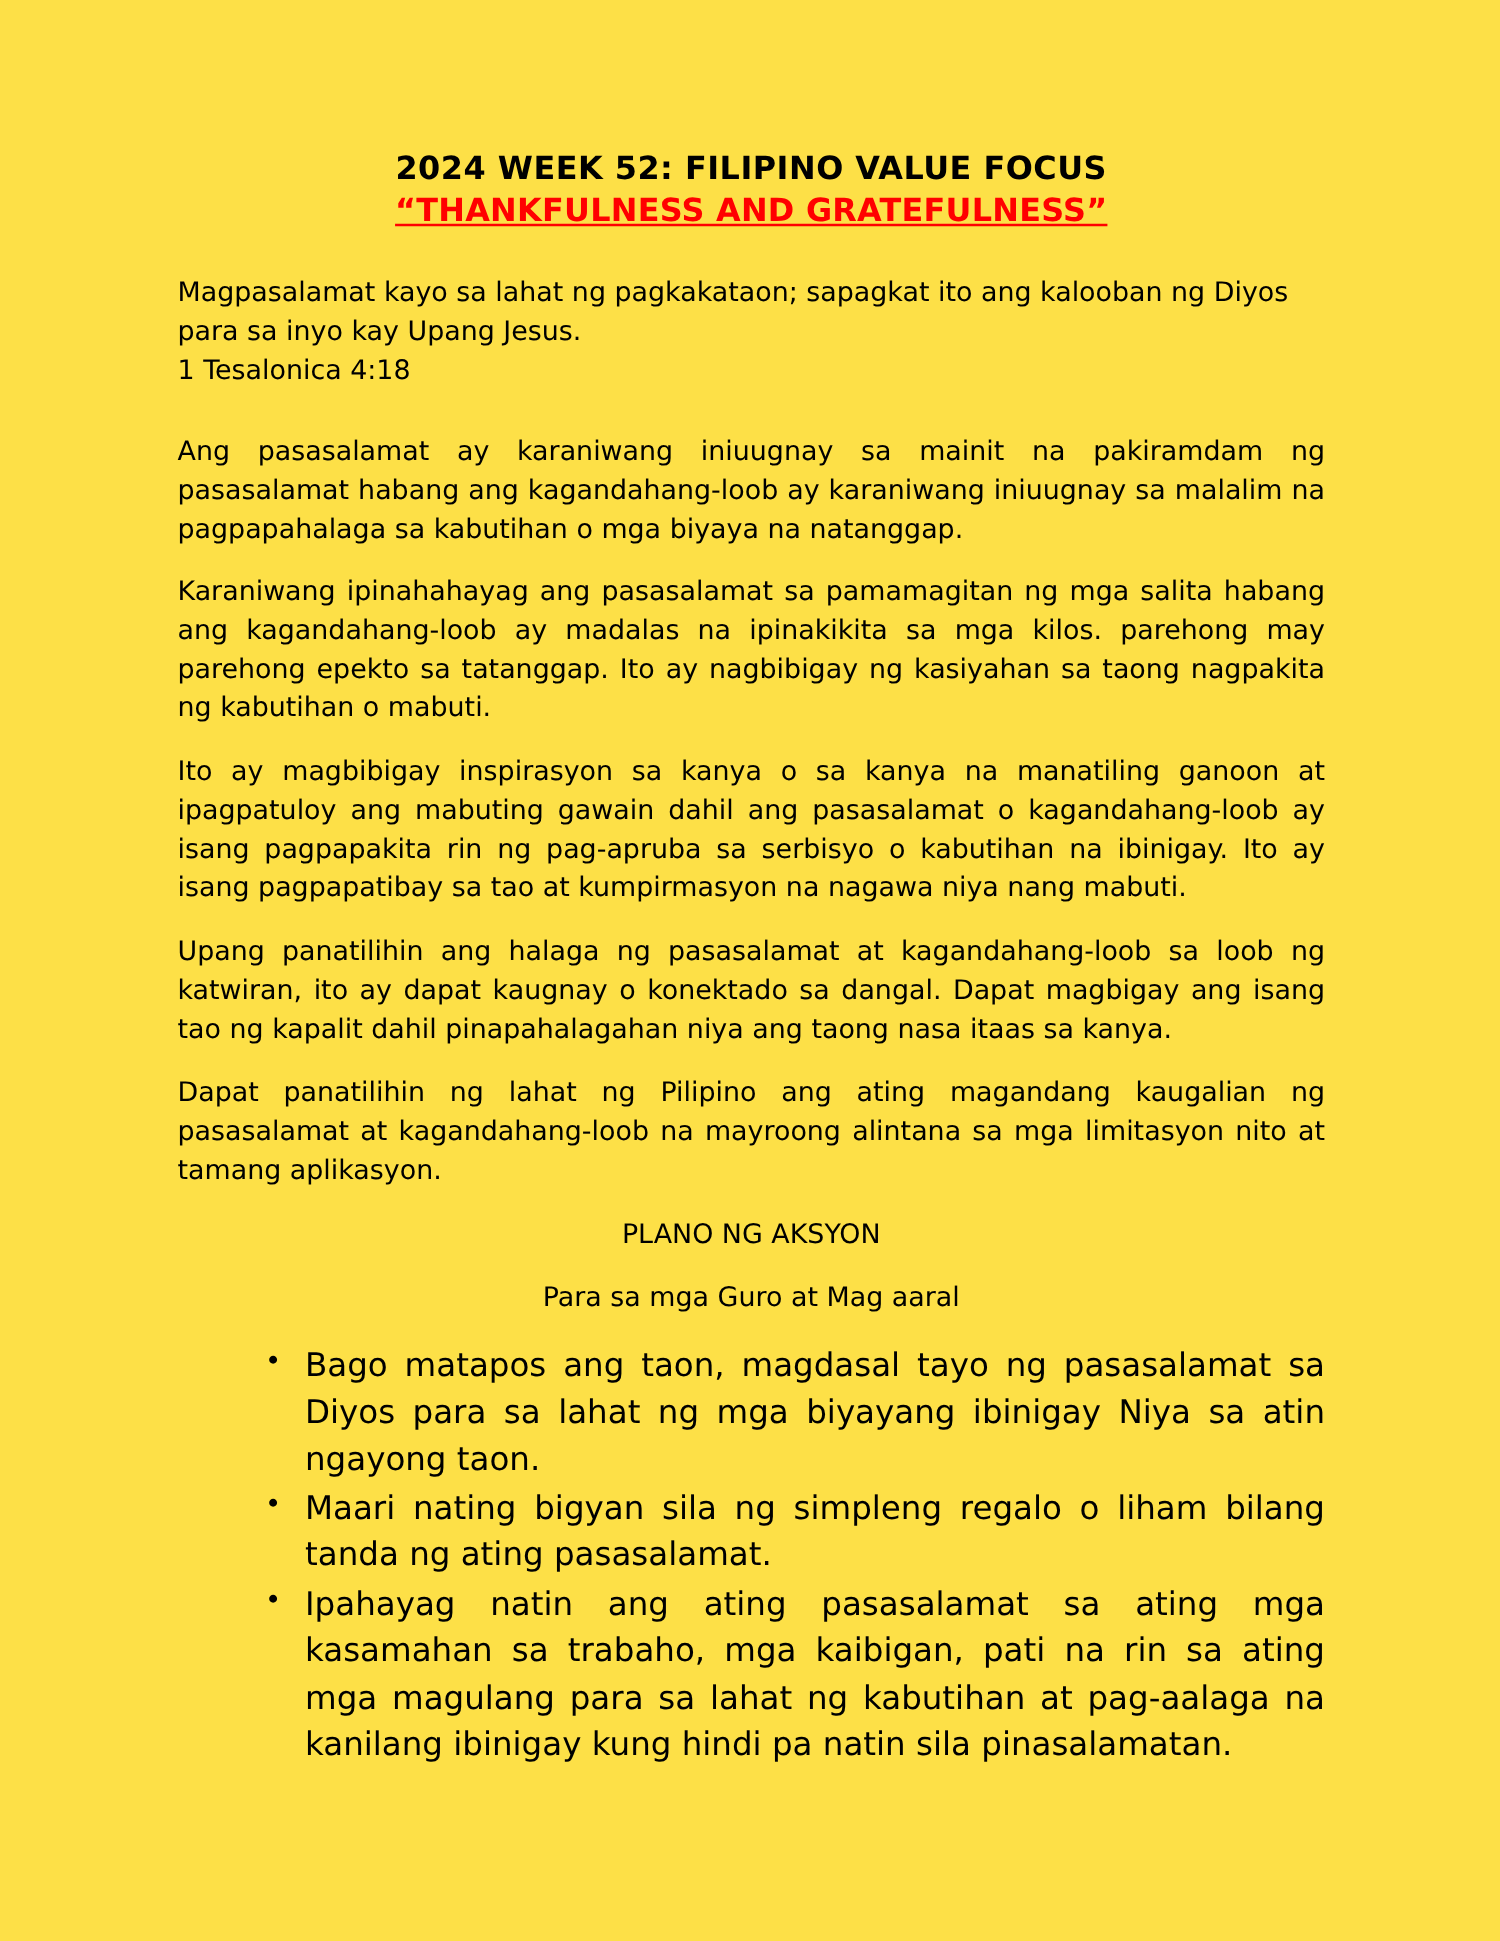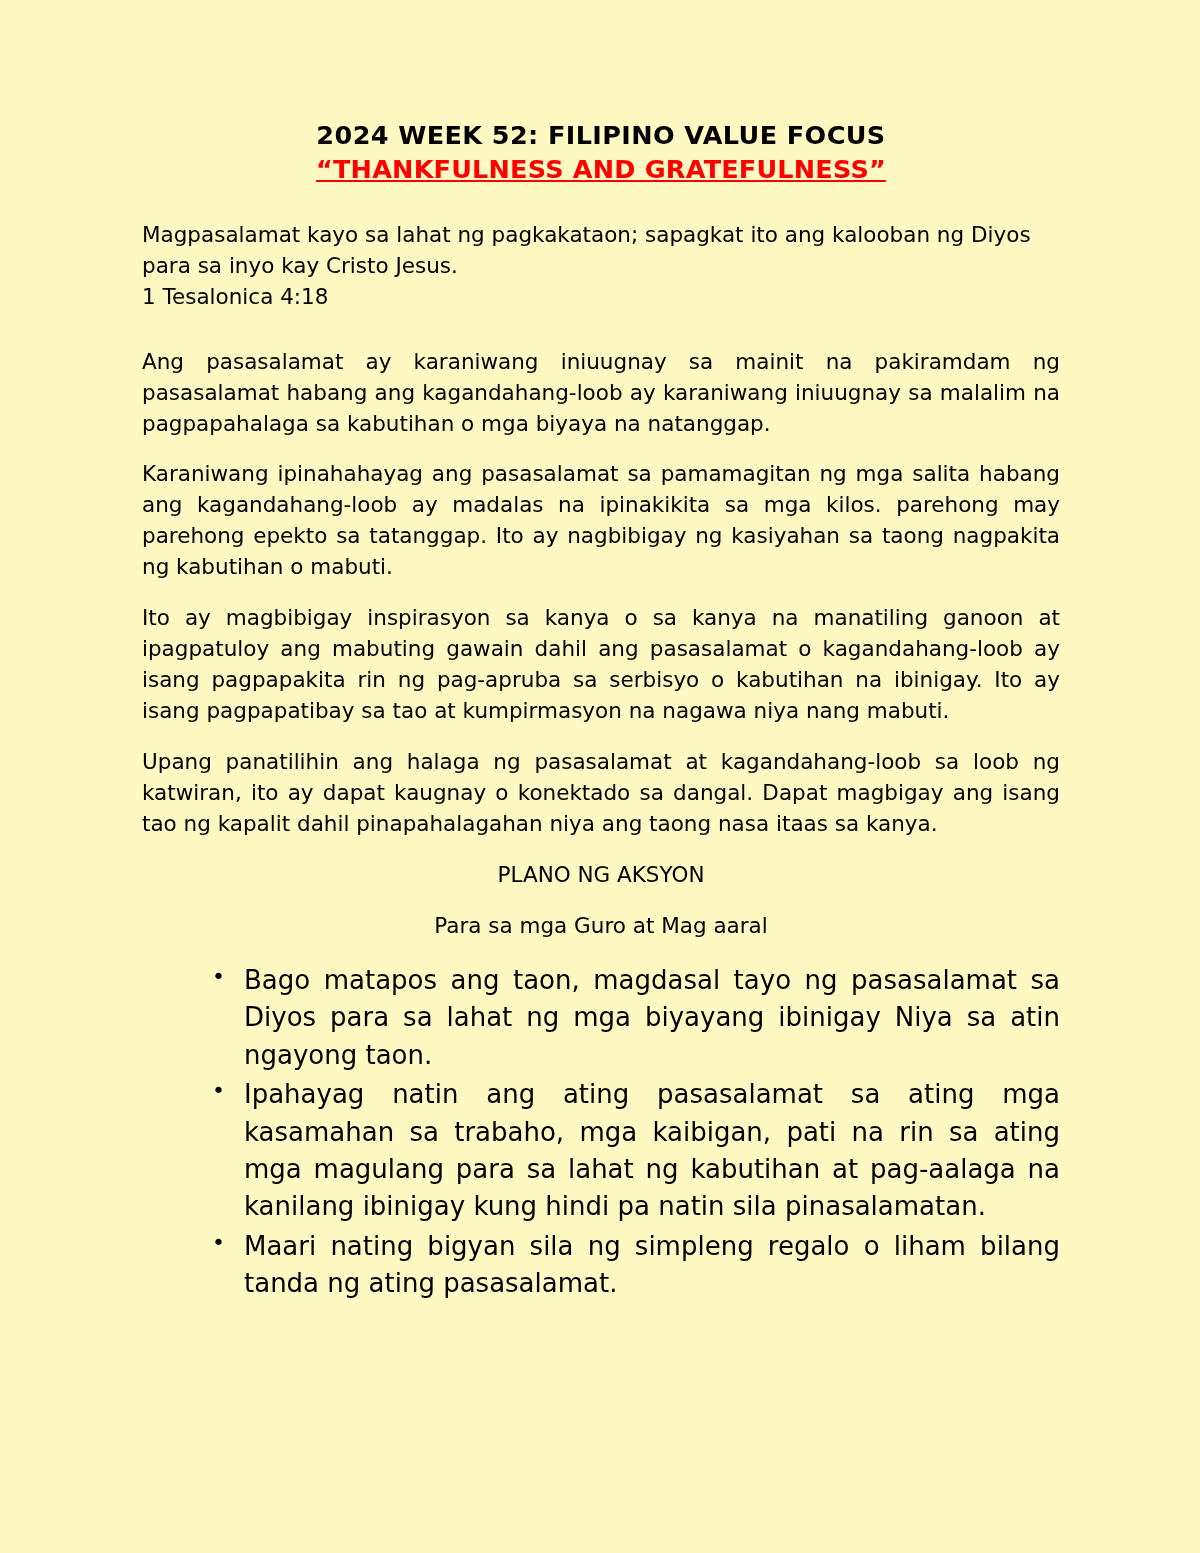--- a/index.html
+++ b/index.html
@@ -7,21 +7,21 @@
     padding: 0;
     background: #ffffff;
   }
   body {
     font-family: "DejaVu Sans", sans-serif;
     color: #000000;
   }
   .page {
     width: 1200px;
     min-height: 1553px;
-    background: #fef9c3;
+    background: #fde047;
     box-sizing: border-box;
     padding: 120px 140px 40px 142px;
     position: relative;
   }
   .doc-title {
     text-align: center;
     font-size: 25.5px;
     font-weight: bold;
     letter-spacing: 0.4px;
     line-height: 1.25;
@@ -82,30 +82,31 @@
   }
 </style>
 </head>
 <body>
 
 <div class="page">
 
   <h1 class="doc-title">2024 WEEK 52: FILIPINO VALUE FOCUS</h1>
   <h2 class="doc-subtitle">“THANKFULNESS AND GRATEFULNESS”</h2>
 
-  <p class="body-text verse">Magpasalamat kayo sa lahat ng pagkakataon; sapagkat ito ang kalooban ng Diyos para sa inyo kay Cristo Jesus.</p>
+  <p class="body-text verse">Magpasalamat kayo sa lahat ng pagkakataon; sapagkat ito ang kalooban ng Diyos para sa inyo kay Upang Jesus.</p>
   <p class="body-text verse-ref">1 Tesalonica 4:18</p>
 
   <p class="body-text">Ang pasasalamat ay karaniwang iniuugnay sa mainit na pakiramdam ng pasasalamat habang ang kagandahang-loob ay karaniwang iniuugnay sa malalim na pagpapahalaga sa kabutihan o mga biyaya na natanggap.</p>
   <p class="body-text">Karaniwang ipinahahayag ang pasasalamat sa pamamagitan ng mga salita habang ang kagandahang-loob ay madalas na ipinakikita sa mga kilos. parehong may parehong epekto sa tatanggap. Ito ay nagbibigay ng kasiyahan sa taong nagpakita ng kabutihan o mabuti.</p>
   <p class="body-text">Ito ay magbibigay inspirasyon sa kanya o sa kanya na manatiling ganoon at ipagpatuloy ang mabuting gawain dahil ang pasasalamat o kagandahang-loob ay isang pagpapakita rin ng pag-apruba sa serbisyo o kabutihan na ibinigay. Ito ay isang pagpapatibay sa tao at kumpirmasyon na nagawa niya nang mabuti.</p>
   <p class="body-text">Upang panatilihin ang halaga ng pasasalamat at kagandahang-loob sa loob ng katwiran, ito ay dapat kaugnay o konektado sa dangal. Dapat magbigay ang isang tao ng kapalit dahil pinapahalagahan niya ang taong nasa itaas sa kanya.</p>
+  <p class="body-text">Dapat panatilihin ng lahat ng Pilipino ang ating magandang kaugalian ng pasasalamat at kagandahang-loob na mayroong alintana sa mga limitasyon nito at tamang aplikasyon.</p>
 
   <p class="body-text plain gap-before">PLANO NG AKSYON</p>
   <p class="body-text plain">Para sa mga Guro at Mag aaral</p>
 
   <ul class="action-list">
     <li>Bago matapos ang taon, magdasal tayo ng pasasalamat sa Diyos para sa lahat ng mga biyayang ibinigay Niya sa atin ngayong taon.</li>
+    <li>Maari nating bigyan sila ng simpleng regalo o liham bilang tanda ng ating pasasalamat.</li>
     <li>Ipahayag natin ang ating pasasalamat sa ating mga kasamahan sa trabaho, mga kaibigan, pati na rin sa ating mga magulang para sa lahat ng kabutihan at pag-aalaga na kanilang ibinigay kung hindi pa natin sila pinasalamatan.</li>
-    <li>Maari nating bigyan sila ng simpleng regalo o liham bilang tanda ng ating pasasalamat.</li>
   </ul>
 
 </div>
 
 </body></html>

